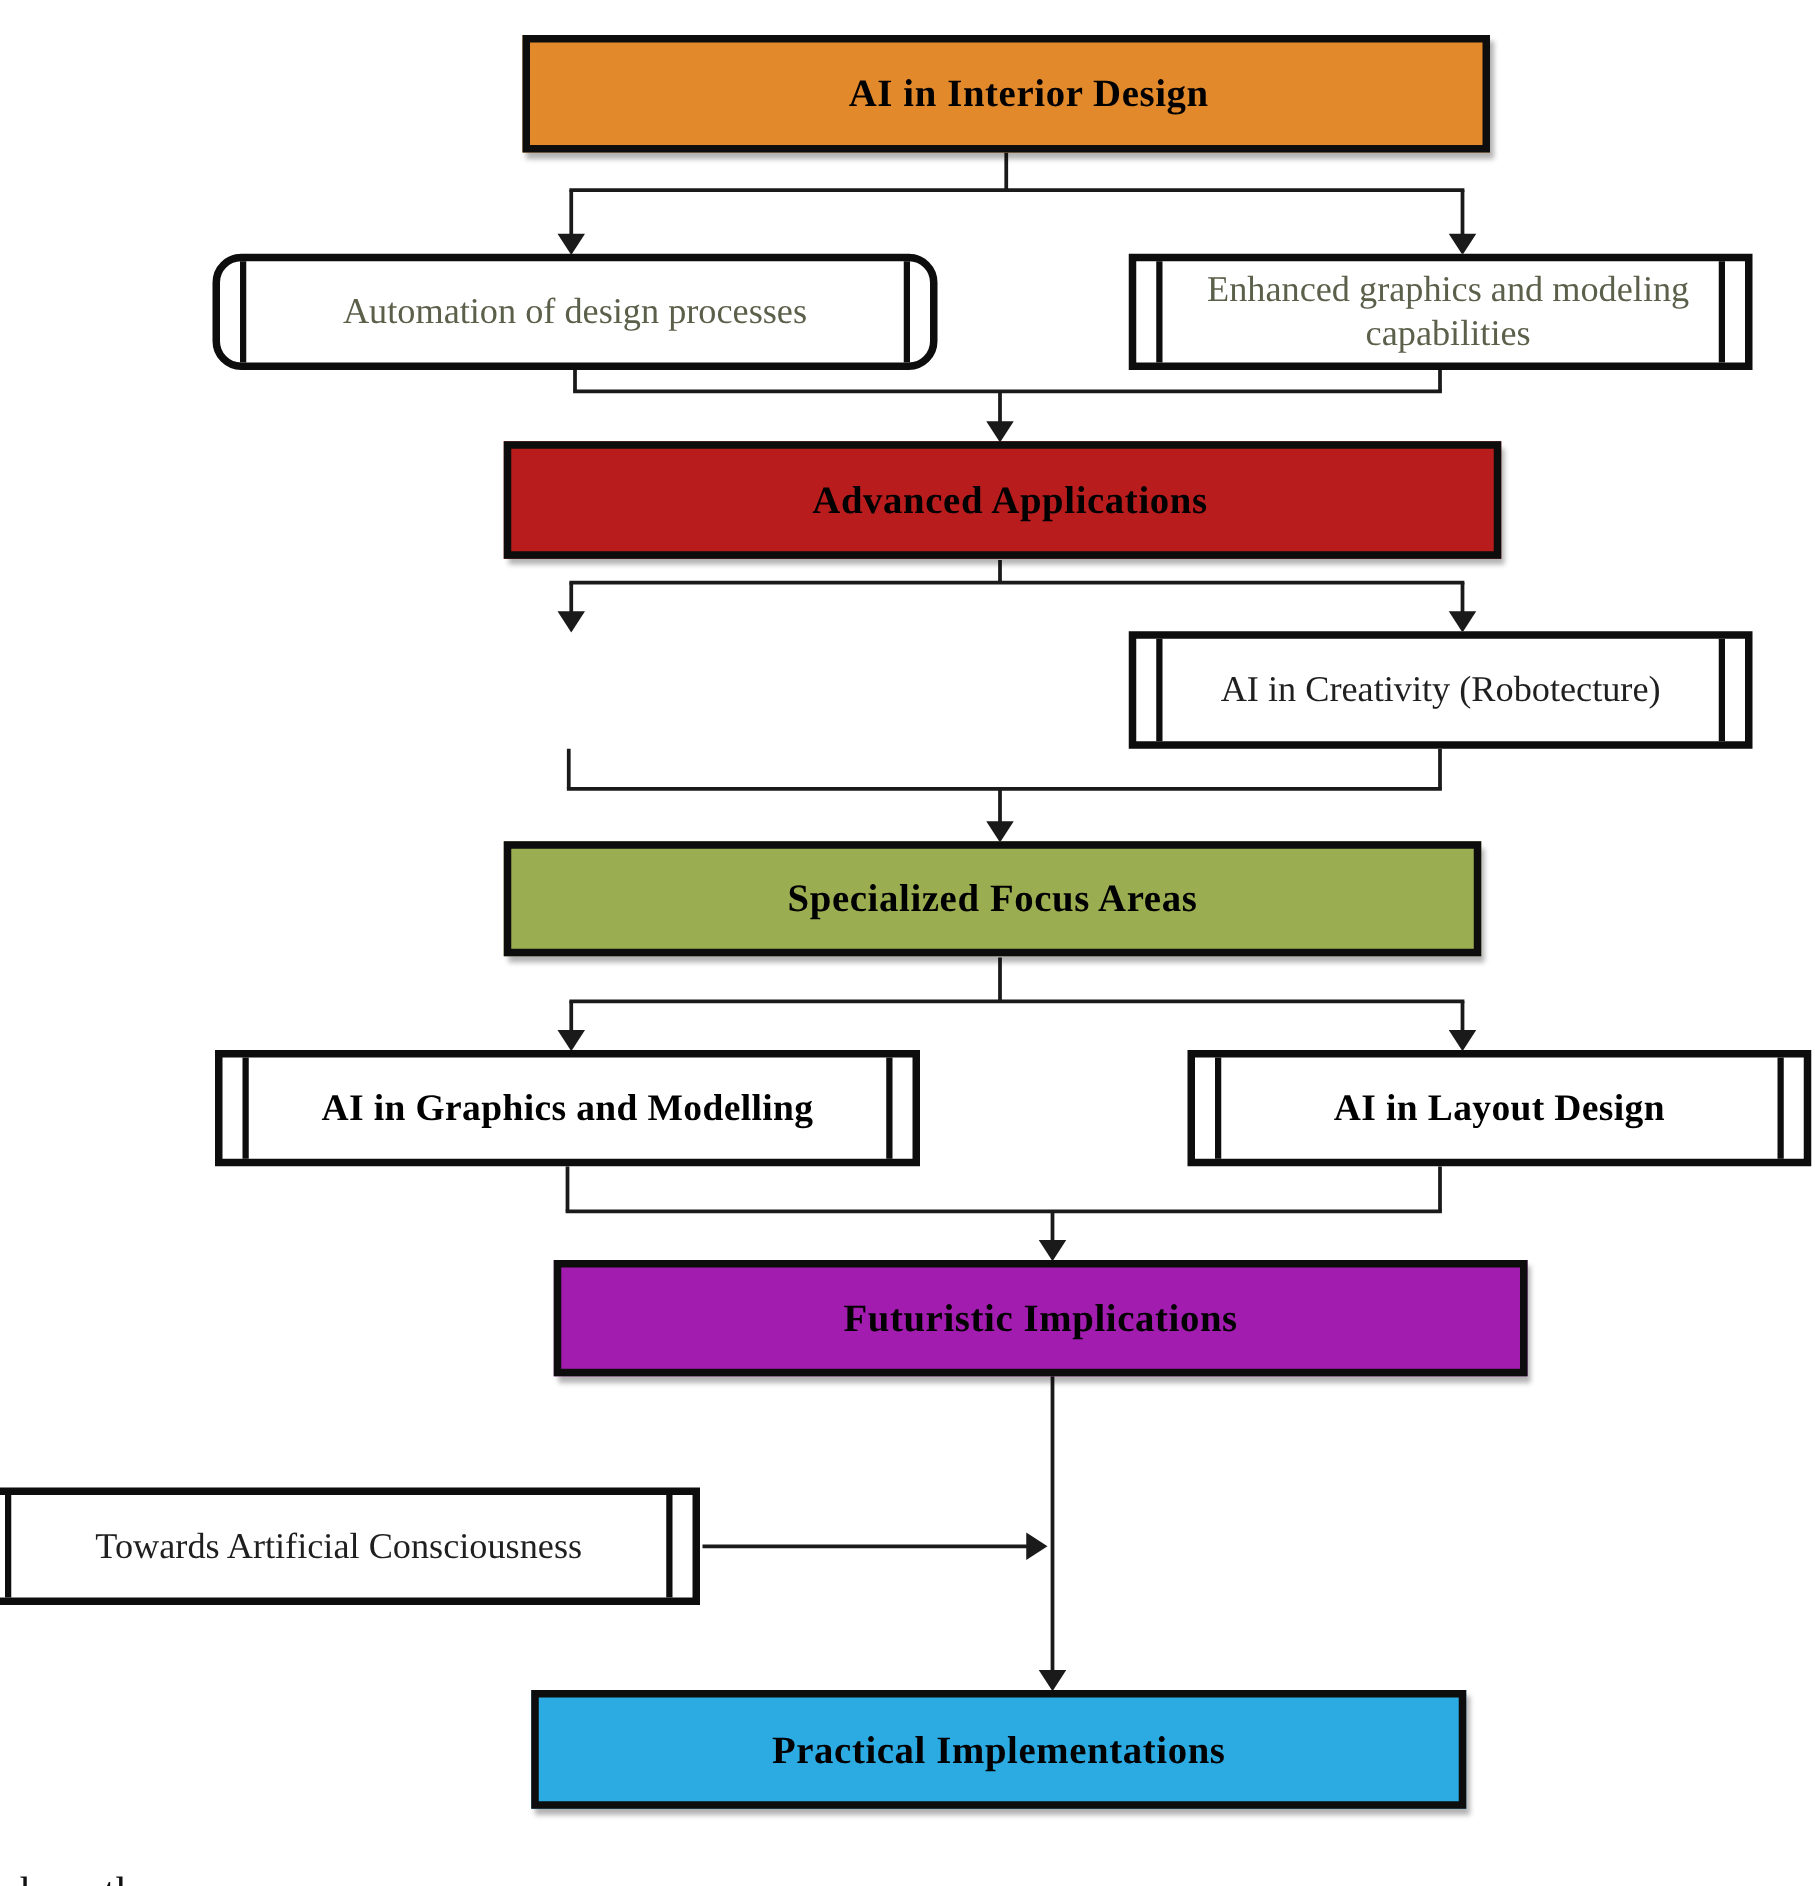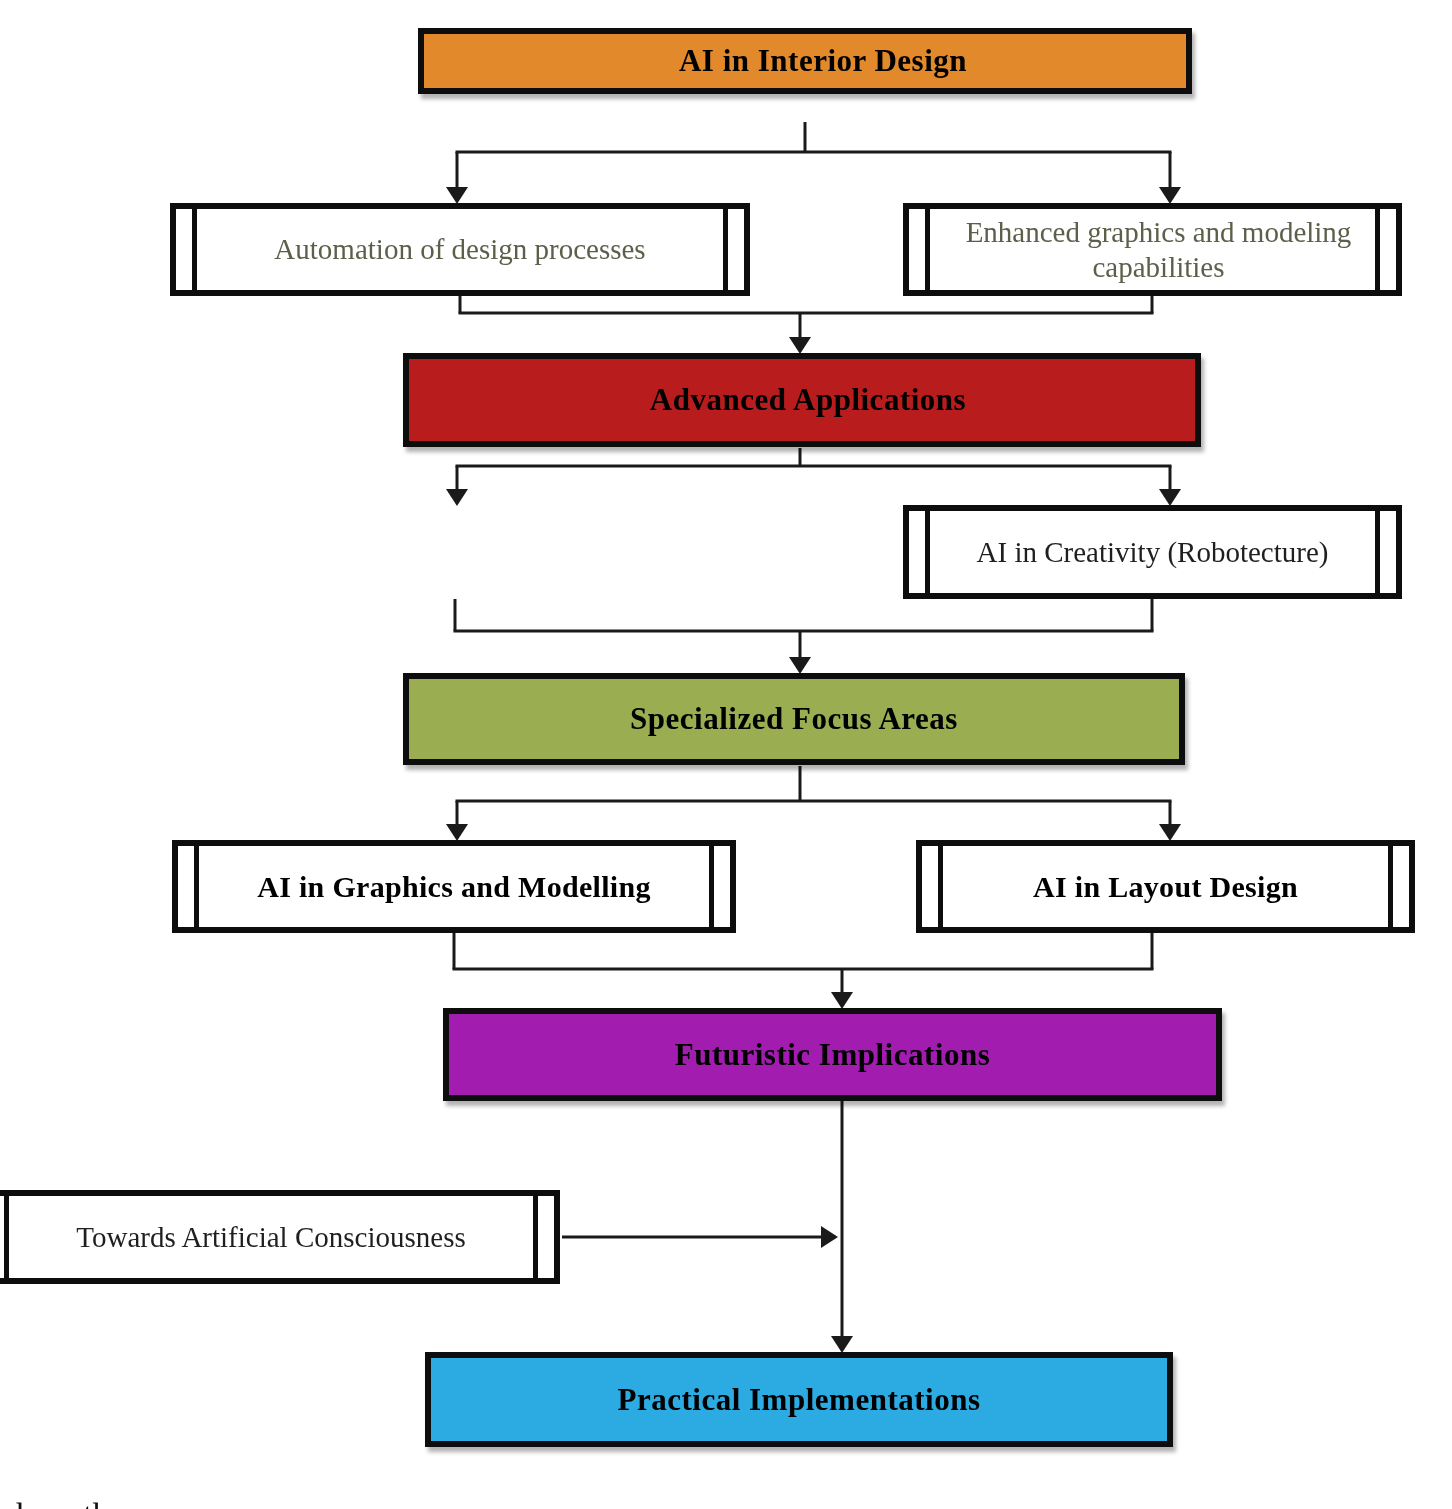--- a/index.html
+++ b/index.html
@@ -126,41 +126,41 @@
       <polygon points="1159,489 1181,489 1170,506"></polygon>
       <polygon points="789,657 811,657 800,674"></polygon>
       <polygon points="446,824 468,824 457,841"></polygon>
       <polygon points="1159,824 1181,824 1170,841"></polygon>
       <polygon points="831,992 853,992 842,1009"></polygon>
       <polygon points="831,1336 853,1336 842,1353"></polygon>
       <polygon points="821,1226 821,1248 838,1237"></polygon>
     </g>
   </svg>
 
-  <div class="stage" style="left: 418px; top: 28px; width: 774px; height: 66px; background-color: rgb(226, 137, 43); padding-left: 36px;">
+  <div class="stage" style="left: 418px; top: 28px; width: 774px; height: 94px; background-color: rgb(226, 137, 43); padding-left: 36px;">
     <span class="stage-label">AI in Interior Design</span>
   </div>
 
   <div class="stage" style="left: 403px; top: 353px; width: 798px; height: 94px; background-color: #b91c1c; padding-left: 12px;">
     <span class="stage-label">Advanced Applications</span>
   </div>
 
   <div class="stage" style="left: 403px; top: 673px; width: 782px; height: 92px; background-color: rgb(154, 173, 81);">
     <span class="stage-label">Specialized Focus Areas</span>
   </div>
 
   <div class="stage" style="left: 443px; top: 1008px; width: 779px; height: 93px; background-color: #a21caf;">
     <span class="stage-label">Futuristic Implications</span>
   </div>
 
   <div class="stage" style="left: 425px; top: 1352px; width: 748px; height: 95px; background-color: rgb(43, 171, 226);">
     <span class="stage-label">Practical Implementations</span>
   </div>
 
-  <div class="process" style="left:170px; top:203px; width:580px; height:93px;">
+  <div class="process" style="left:170px; top:203px; width:580px; height:93px;border-radius:23px;">
     <div class="bar bar-l"></div>
     <div class="bar bar-r"></div>
     <span class="process-label olive">Automation of design processes</span>
   </div>
 
   <div class="process" style="left:903px; top:203px; width:499px; height:93px;padding-left:12px;">
     <div class="bar bar-l"></div>
     <div class="bar bar-r"></div>
     <span class="process-label olive">Enhanced graphics and modeling capabilities</span>
   </div>
@@ -171,21 +171,21 @@
     <div class="bar bar-r"></div>
     <span class="process-label boldblk">AI in Graphics and Modelling</span>
   </div>
 
   <div class="process" style="left:903px; top:505px; width:499px; height:94px;">
     <div class="bar bar-l"></div>
     <div class="bar bar-r"></div>
     <span class="process-label">AI in Creativity (Robotecture)</span>
   </div>
 
-  <div class="process" style="left:916px; top:840px; width:499px; height:93px;font-family:Liberation Serif, serif;">
+  <div class="process" style="left:950px; top:840px; width:499px; height:93px;font-family:Liberation Serif, serif;">
     <div class="bar bar-l"></div>
     <div class="bar bar-r"></div>
     <span class="process-label boldblk">AI in Layout Design</span>
   </div>
 
   <div class="process" style="left:-18px; top:1190px; width:578px; height:94px;">
     <div class="bar bar-l"></div>
     <div class="bar bar-r"></div>
     <span class="process-label">Towards Artificial Consciousness</span>
   </div>

